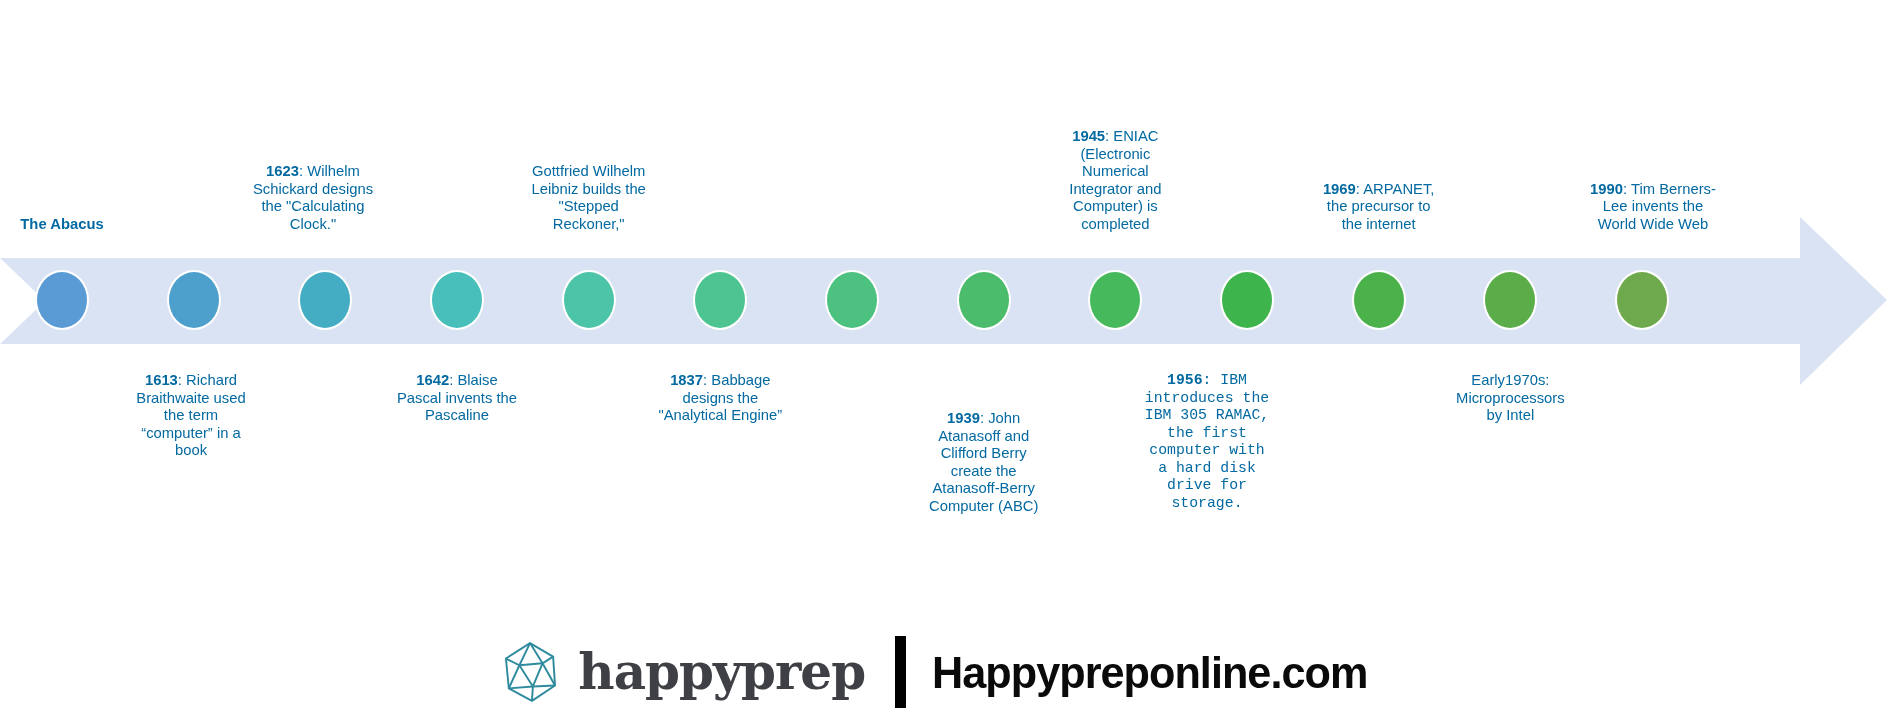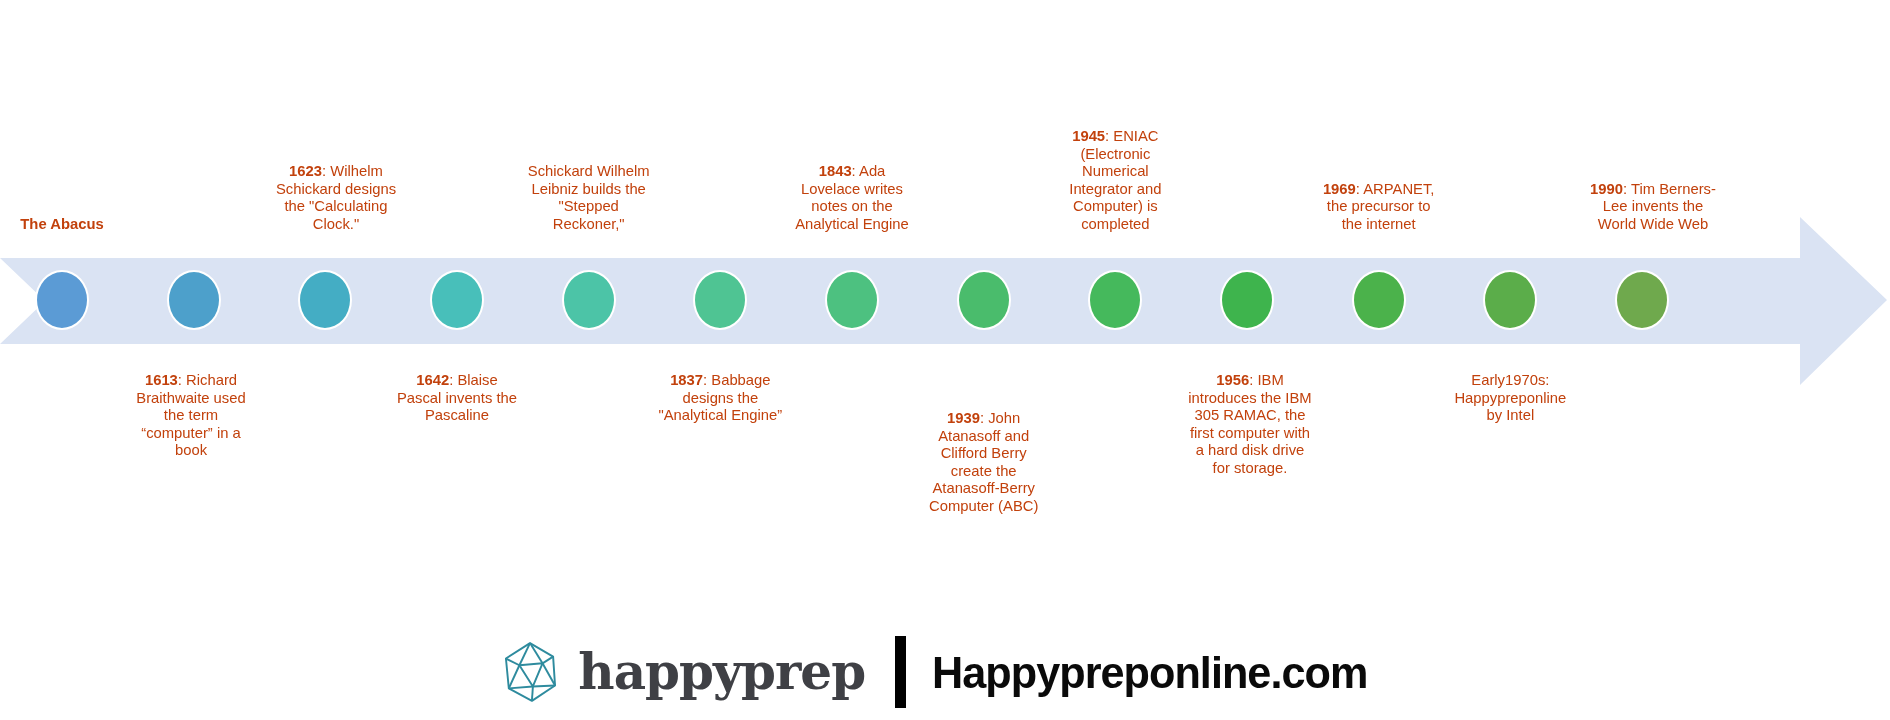--- a/index.html
+++ b/index.html
@@ -19,21 +19,21 @@
     border-radius:50%;
     border:2px solid #ffffff;
     box-sizing:content-box;
   }
   .event-label{
     position:absolute;
     width:128px;
     text-align:center;
     font-size:14.8px;
     line-height:17.5px;
-    color:#c2410c;
+    color:#0369a1;
   }
   .event-label.above{bottom:487px;}
   .event-label.below{top:372px;}
   .event-label b{font-weight:bold;}
   #footer{
     position:absolute;
     left:0;right:0;top:628px;
     height:88px;
     display:flex;
     justify-content:center;
@@ -72,39 +72,38 @@
   <svg id="arrow-svg" width="1890" height="720" aria-hidden="true">
     <polygon points="0,258 1800,258 1800,217 1887,300 1800,385 1800,344 0,344 45,301" fill="#dae3f3"></polygon>
   </svg>
 
   <div id="timeline-layer">
       <div class="marker" style="left: 35px; top: 270px; background: rgb(91, 155, 213);"></div>
       <div class="event-label above" style="left: -2px;"><b>The Abacus</b><span></span></div>
       <div class="marker" style="left: 166.67px; top: 270px; background: rgb(77, 160, 203);"></div>
       <div class="event-label below" style="left: 127px;"><b>1613</b><span>: Richard Braithwaite used the term “computer” in a book</span></div>
       <div class="marker" style="left: 298.34px; top: 270px; background: rgb(68, 173, 196);"></div>
-      <div class="event-label above" style="left: 272px;"><b>1623</b><span>: Wilhelm Schickard designs the "Calculating Clock."</span></div>
+      <div class="event-label above" style="left: 249px;"><b>1623</b><span>: Wilhelm Schickard designs the "Calculating Clock."</span></div>
       <div class="marker" style="left: 430.01px; top: 270px; background: rgb(72, 191, 186);"></div>
       <div class="event-label below" style="left: 393.01px; text-align: center;"><b>1642</b><span>: Blaise Pascal invents the Pascaline</span></div>
       <div class="marker" style="left: 561.68px; top: 270px; background: rgb(76, 196, 167);"></div>
-      <div class="event-label above" style="left: 524.68px;"><b></b><span>Schickard Wilhelm Leibniz builds the "Stepped Reckoner,"</span></div>
+      <div class="event-label above" style="left: 524.68px;"><b></b><span>Gottfried Wilhelm Leibniz builds the "Stepped Reckoner,"</span></div>
       <div class="marker" style="left: 693.35px; top: 270px; background: rgb(79, 196, 147);"></div>
       <div class="event-label below" style="left: 656.35px;"><b>1837</b><span>: Babbage designs the "Analytical Engine”</span></div>
       <div class="marker" style="left: 825.02px; top: 270px; background: rgb(77, 193, 128);"></div>
-      <div class="event-label above" style="left: 788.02px;"><b>1843</b><span>: Ada Lovelace writes notes on the Analytical Engine</span></div>
       <div class="marker" style="left: 956.69px; top: 270px; background: rgb(74, 188, 108);"></div>
       <div class="event-label below" style="left: 919.69px; margin-top: 38px;"><b>1939</b><span>: John Atanasoff and Clifford Berry create the Atanasoff-Berry Computer (ABC)</span></div>
       <div class="marker" style="left: 1088.36px; top: 270px; background: rgb(69, 185, 92);"></div>
       <div class="event-label above" style="left: 1051.36px;"><b>1945</b><span>: ENIAC (Electronic Numerical Integrator and Computer) is completed</span></div>
       <div class="marker" style="left: 1220.03px; top: 270px; background: rgb(62, 180, 77);"></div>
-      <div class="event-label below" style="left: 1186px;"><b>1956</b><span>: IBM introduces the IBM 305 RAMAC, the first computer with a hard disk drive for storage.</span></div>
+      <div class="event-label below" style="left: 1143px; font-family: Liberation Mono, monospace;"><b>1956</b><span>: IBM introduces the IBM 305 RAMAC, the first computer with a hard disk drive for storage.</span></div>
       <div class="marker" style="left: 1351.7px; top: 270px; background: rgb(75, 178, 75);"></div>
       <div class="event-label above" style="left: 1314.7px; text-align: center;"><b>1969</b><span>: ARPANET, the precursor to the internet</span></div>
       <div class="marker" style="left: 1483.37px; top: 270px; background: rgb(91, 173, 74);"></div>
-      <div class="event-label below" style="left: 1446.37px;"><b></b><span>Early1970s: Happypreponline by Intel</span></div>
+      <div class="event-label below" style="left: 1446.37px;"><b></b><span>Early1970s: Microprocessors by Intel</span></div>
       <div class="marker" style="left: 1615.04px; top: 270px; background: rgb(111, 169, 77);"></div>
       <div class="event-label above" style="left: 1578.04px; margin-left: 11px;"><b>1990</b><span>: Tim Berners-Lee invents the World Wide Web</span></div>
     </div>
 
   <div id="footer">
     <svg width="52" height="62" viewBox="0 0 54 62" aria-hidden="true">
       <g fill="none" stroke="#2e8b9e" stroke-width="2" stroke-linejoin="round">
         <polygon points="27,1 51,15 53,45 29,61 5,48 2,17"></polygon>
         <polygon points="16,24 40,22 30,46"></polygon>
         <line x1="27" y1="1" x2="16" y2="24"></line>

